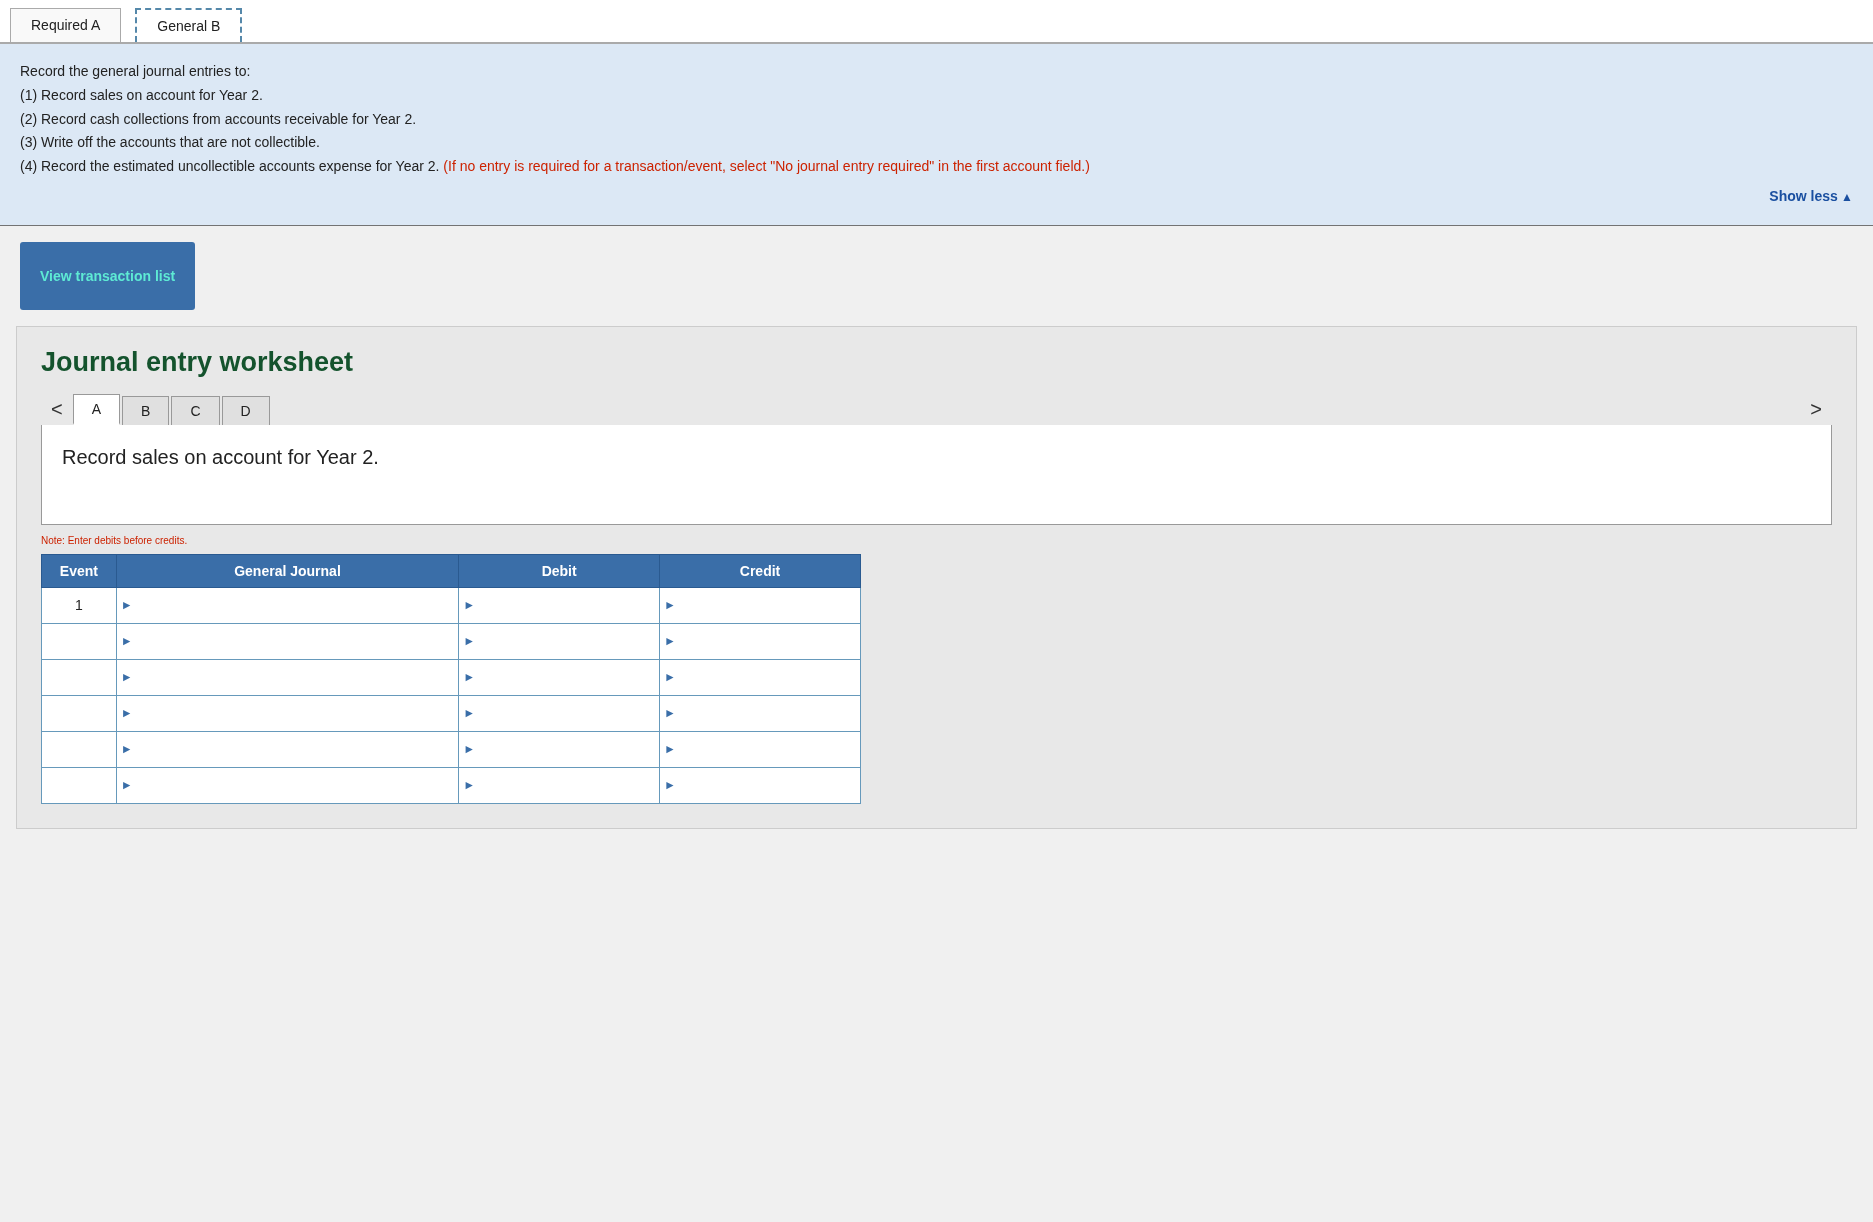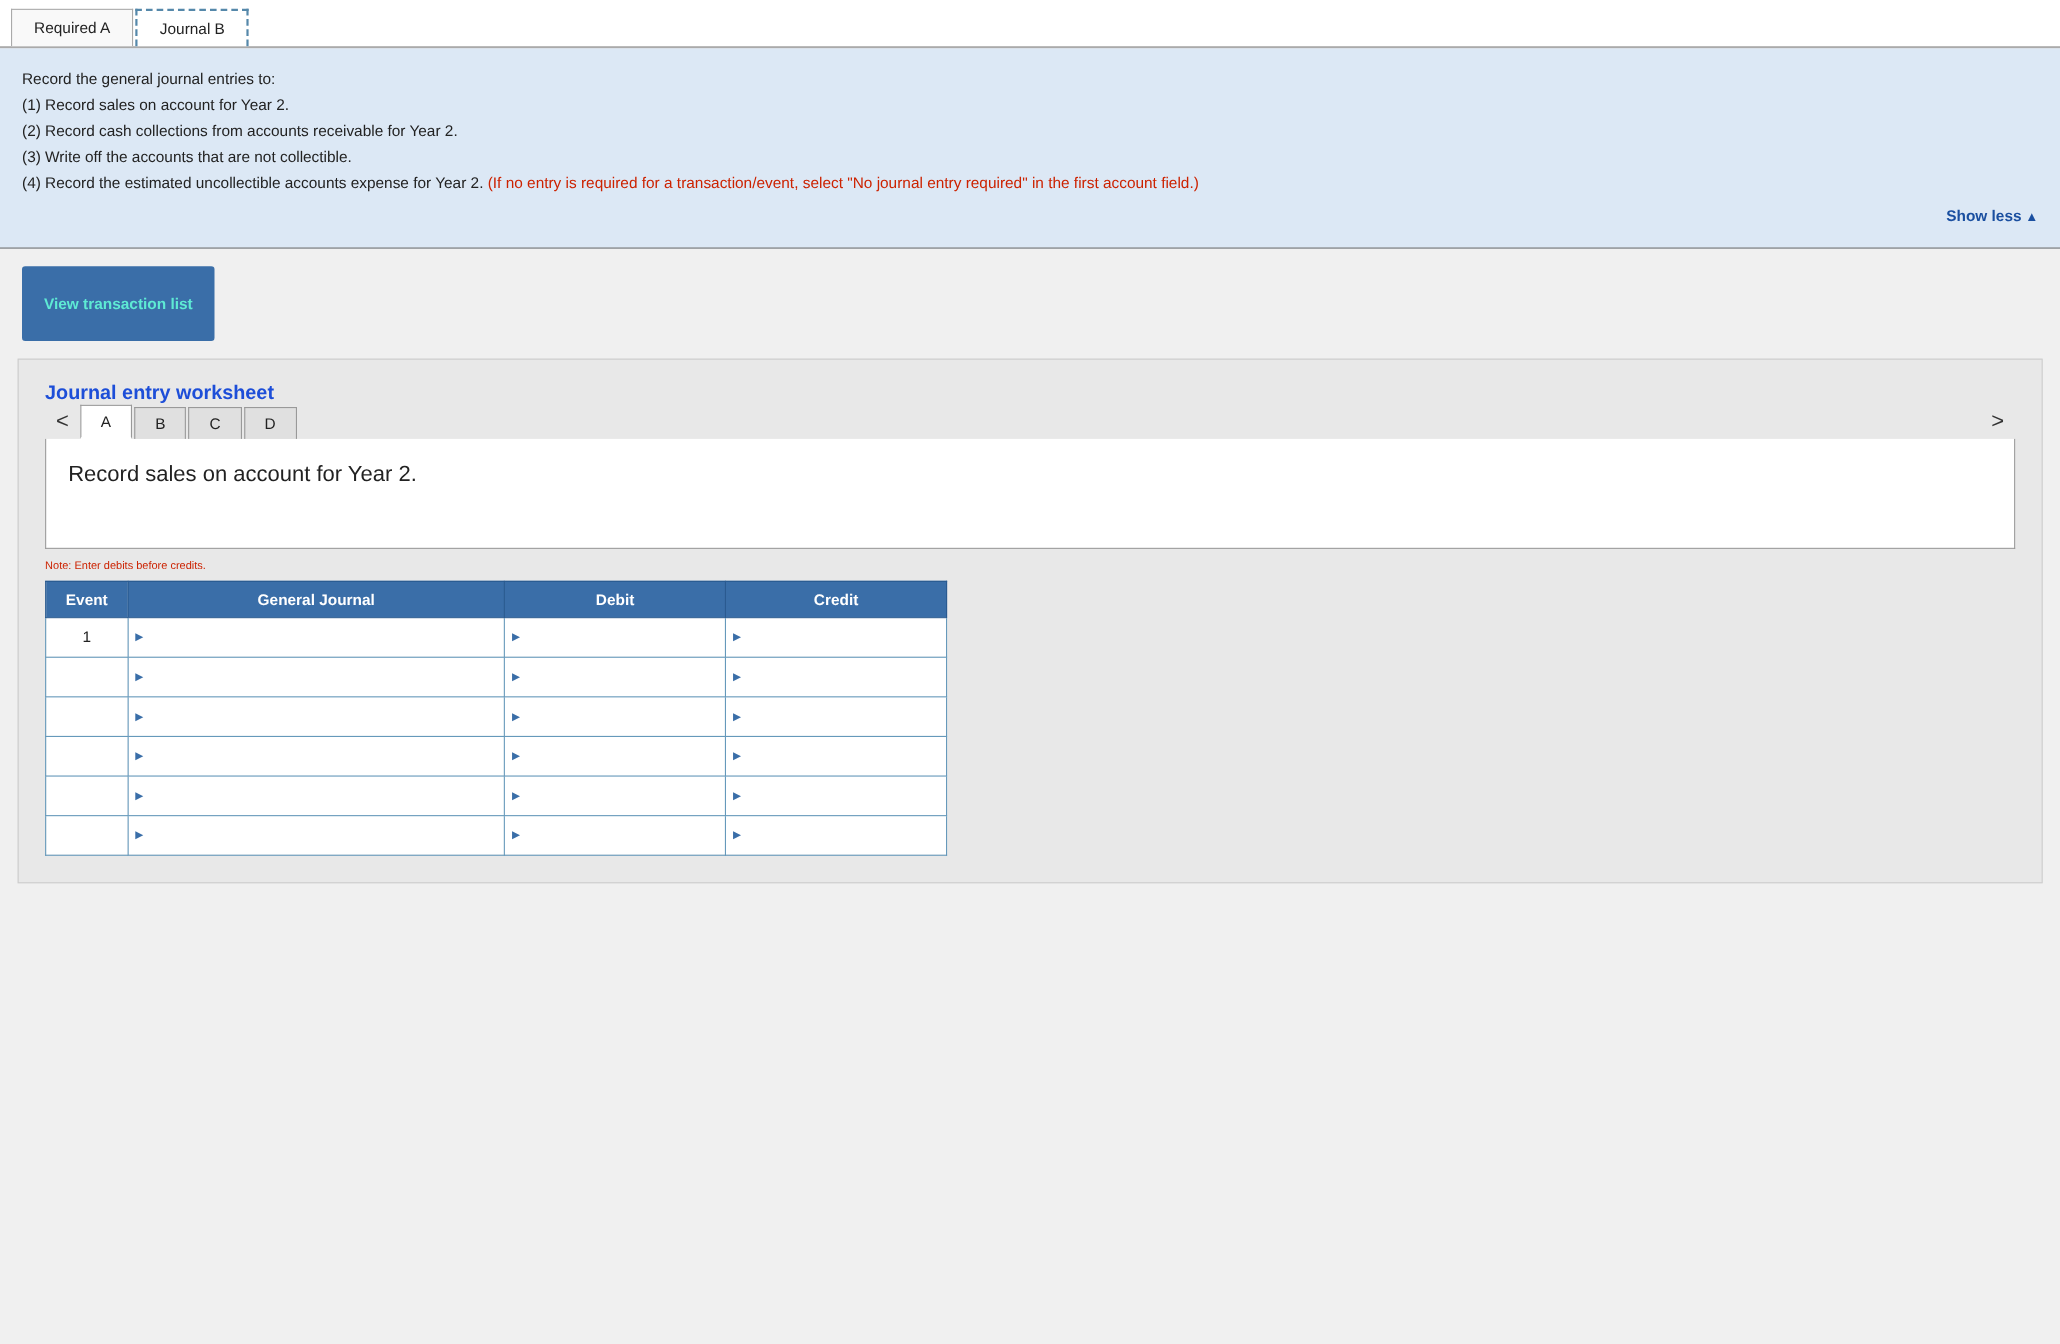--- a/index.html
+++ b/index.html
@@ -18,21 +18,21 @@
       padding-top: 8px;
       padding-left: 10px;
     }
     .tab {
       padding: 8px 20px;
       border: 1px solid #aaa;
       border-bottom: none;
       cursor: pointer;
       background: #f9f9f9;
       font-size: 14px;
-      margin-right: 2px;
+      margin-right: 14px;
     }
     .tab.active {
       background: #fff;
       border: 2px dashed #5588aa;
       border-bottom: none;
       font-weight: normal;
     }
 
     
     .instructions-box {
@@ -75,23 +75,24 @@
     }
 
     
     .worksheet-container {
       background: #e8e8e8;
       margin: 0 16px 20px 16px;
       padding: 20px 24px 24px 24px;
       border: 1px solid #ccc;
     }
     .worksheet-title {
-      font-size: 18px;
+      font-size: 27px;
       font-weight: bold;
-      color: #1d4ed8;
+      margin-bottom: 16px;
+      color: #14532d;
     }
 
     
     .entry-tabs-row {
       display: flex;
       align-items: flex-end;
       margin-bottom: 0;
     }
     .nav-arrow {
       font-size: 20px;
@@ -200,21 +201,21 @@
     }
   </style>
 </head>
 <body>
 
 
 
 
 <div class="tabs-container">
   <div class="tab">Required A</div>
-  <div class="tab active">Journal B</div>
+  <div class="tab active">General B</div>
 </div>
 
 
 <div class="instructions-box">
   <p>Record the general journal entries to:</p>
 
   <p>
     (1) Record sales on account for Year 2.<br>
     (2) Record cash collections from accounts receivable for Year 2.<br>
     (3) Write off the accounts that are not collectible.<br>

